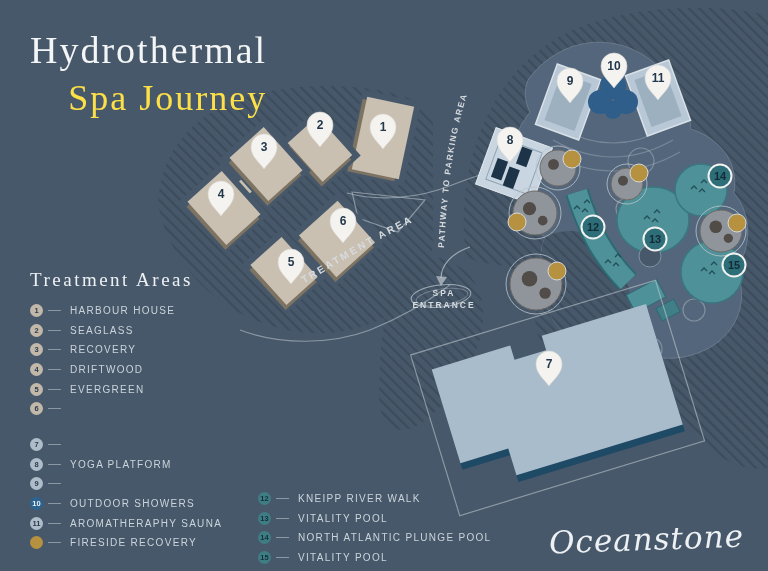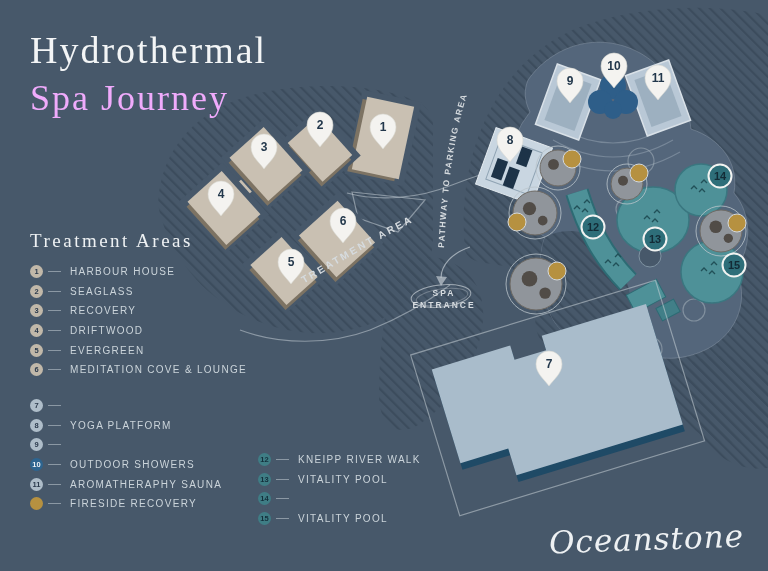--- a/index.html
+++ b/index.html
@@ -1,23 +1,23 @@
 <!DOCTYPE html>
 <html><head>
 <meta charset="utf-8">
 <style>
   html,body{margin:0;padding:0;background:#2f3b48;}
   #page{position:relative;width:768px;height:571px;background:#47586a;overflow:hidden;
         font-family:"Liberation Sans",sans-serif;}
   svg{position:absolute;inset:0;}
   
-  .title{position:absolute;left:30px;top:26px;font-family:"Liberation Serif",serif;line-height:1.3;}
+  .title{position:absolute;left:30px;top:26px;font-family:"Liberation Serif",serif;line-height:1.3;text-align:right;}
   .title .t1{font-size:38px;letter-spacing:2px;color:#f3f5f6;}
-  .title .t2{font-size:36px;letter-spacing:2px;color:#f0abfc;}
-  .legend{position:absolute;}
+  .title .t2{font-size:36px;letter-spacing:2px;color:#fde047;}
+  .legend{position:absolute;margin-top:39px;}
   .legend h2{margin:0 0 10px 0;font-family:"Liberation Serif",serif;font-weight:400;
              font-size:19px;letter-spacing:2.5px;color:#eef1f3;}
   .lrow{display:flex;align-items:center;height:19.6px;}
   .lcirc{flex:0 0 13px;width:13px;height:13px;border-radius:50%;display:flex;align-items:center;
          justify-content:center;font-size:7.5px;font-weight:700;color:#2c3b4d;}
   .c-tan {background:#c1b8a9;}
   .c-gray{background:#aebdc9;}
   .c-blue{background:#2d648f;color:#e9eff4;}
   .c-teal{background:#3f7d85;color:#14303c;}
   .c-gold{background:#b69140;}
@@ -328,21 +328,20 @@
           <span class="llabel">DRIFTWOOD</span>
         </div>
         <div class="lrow">
           <span class="lcirc c-tan">5</span>
           <span class="ldash"></span>
           <span class="llabel">EVERGREEN</span>
         </div>
         <div class="lrow">
           <span class="lcirc c-tan">6</span>
           <span class="ldash"></span>
-          <span class="llabel">MEDITATION COVE &amp; LOUNGE</span>
         </div>
       </div>
   </div>
 
   <div class="legend legend-amenities">
     <div id="amenities-col1">
         <div class="lrow">
           <span class="lcirc c-gray">7</span>
           <span class="ldash"></span>
         </div>
@@ -380,20 +379,21 @@
           <span class="llabel">KNEIPP RIVER WALK</span>
         </div>
         <div class="lrow">
           <span class="lcirc c-teal">13</span>
           <span class="ldash"></span>
           <span class="llabel">VITALITY POOL</span>
         </div>
         <div class="lrow">
           <span class="lcirc c-teal">14</span>
           <span class="ldash"></span>
+          <span class="llabel">NORTH ATLANTIC PLUNGE POOL</span>
         </div>
         <div class="lrow">
           <span class="lcirc c-teal">15</span>
           <span class="ldash"></span>
           <span class="llabel">VITALITY POOL</span>
         </div>
       </div>
   </div>
 
   <div class="logo">Oceanstone</div>

